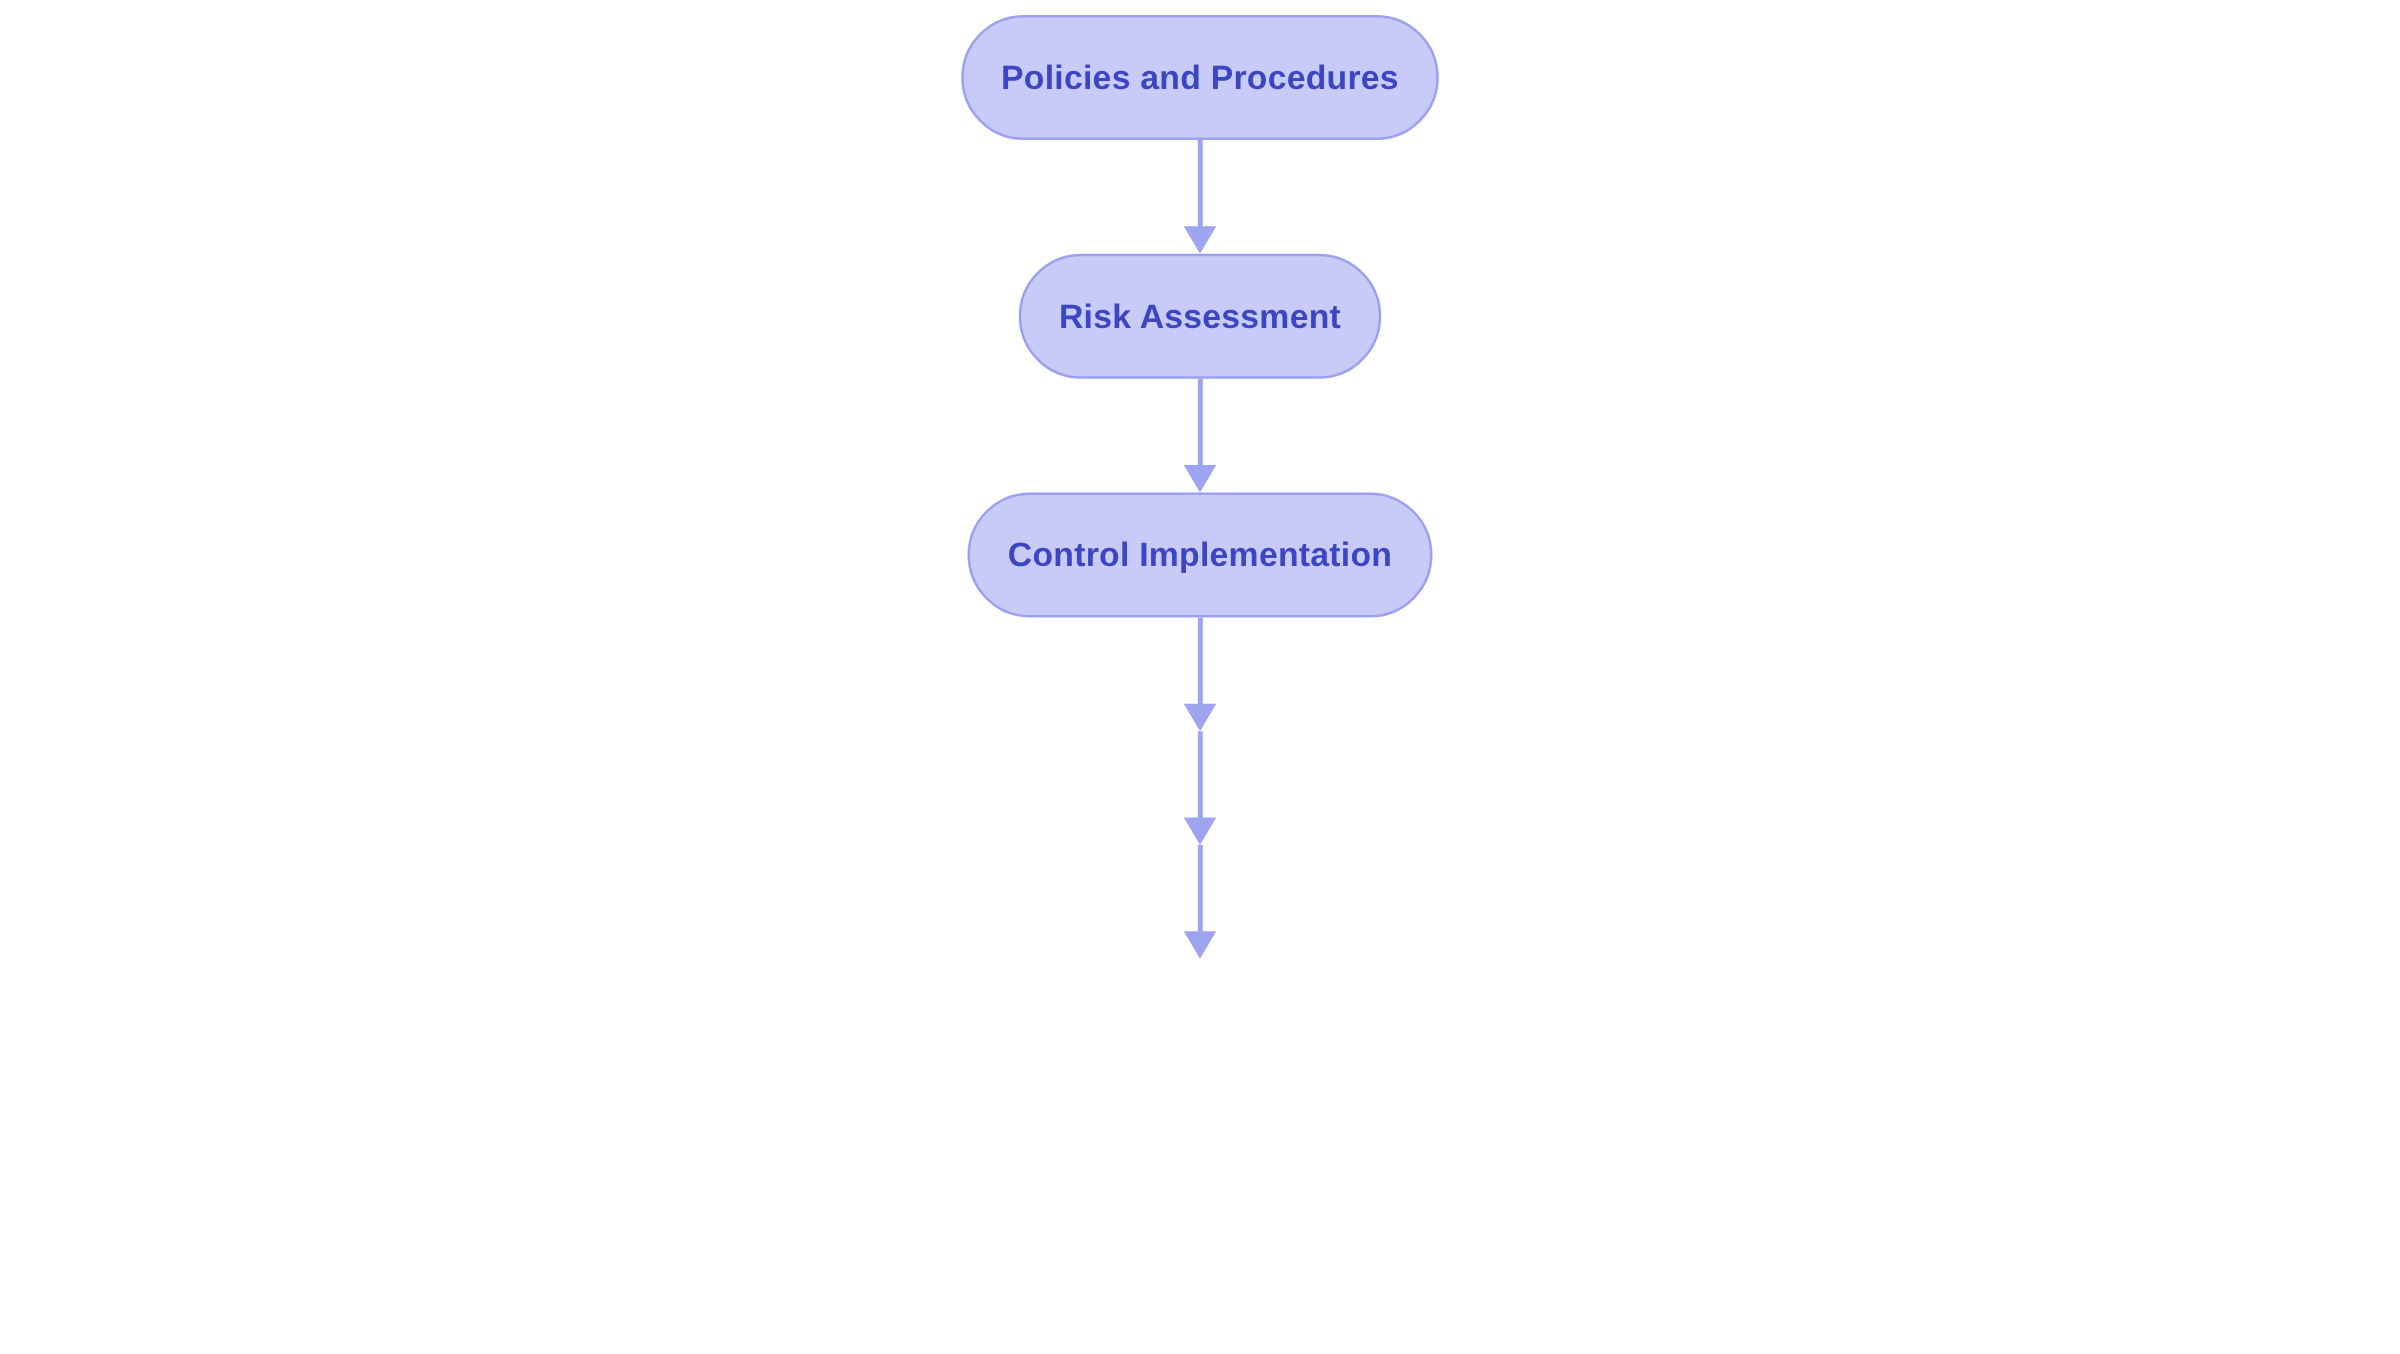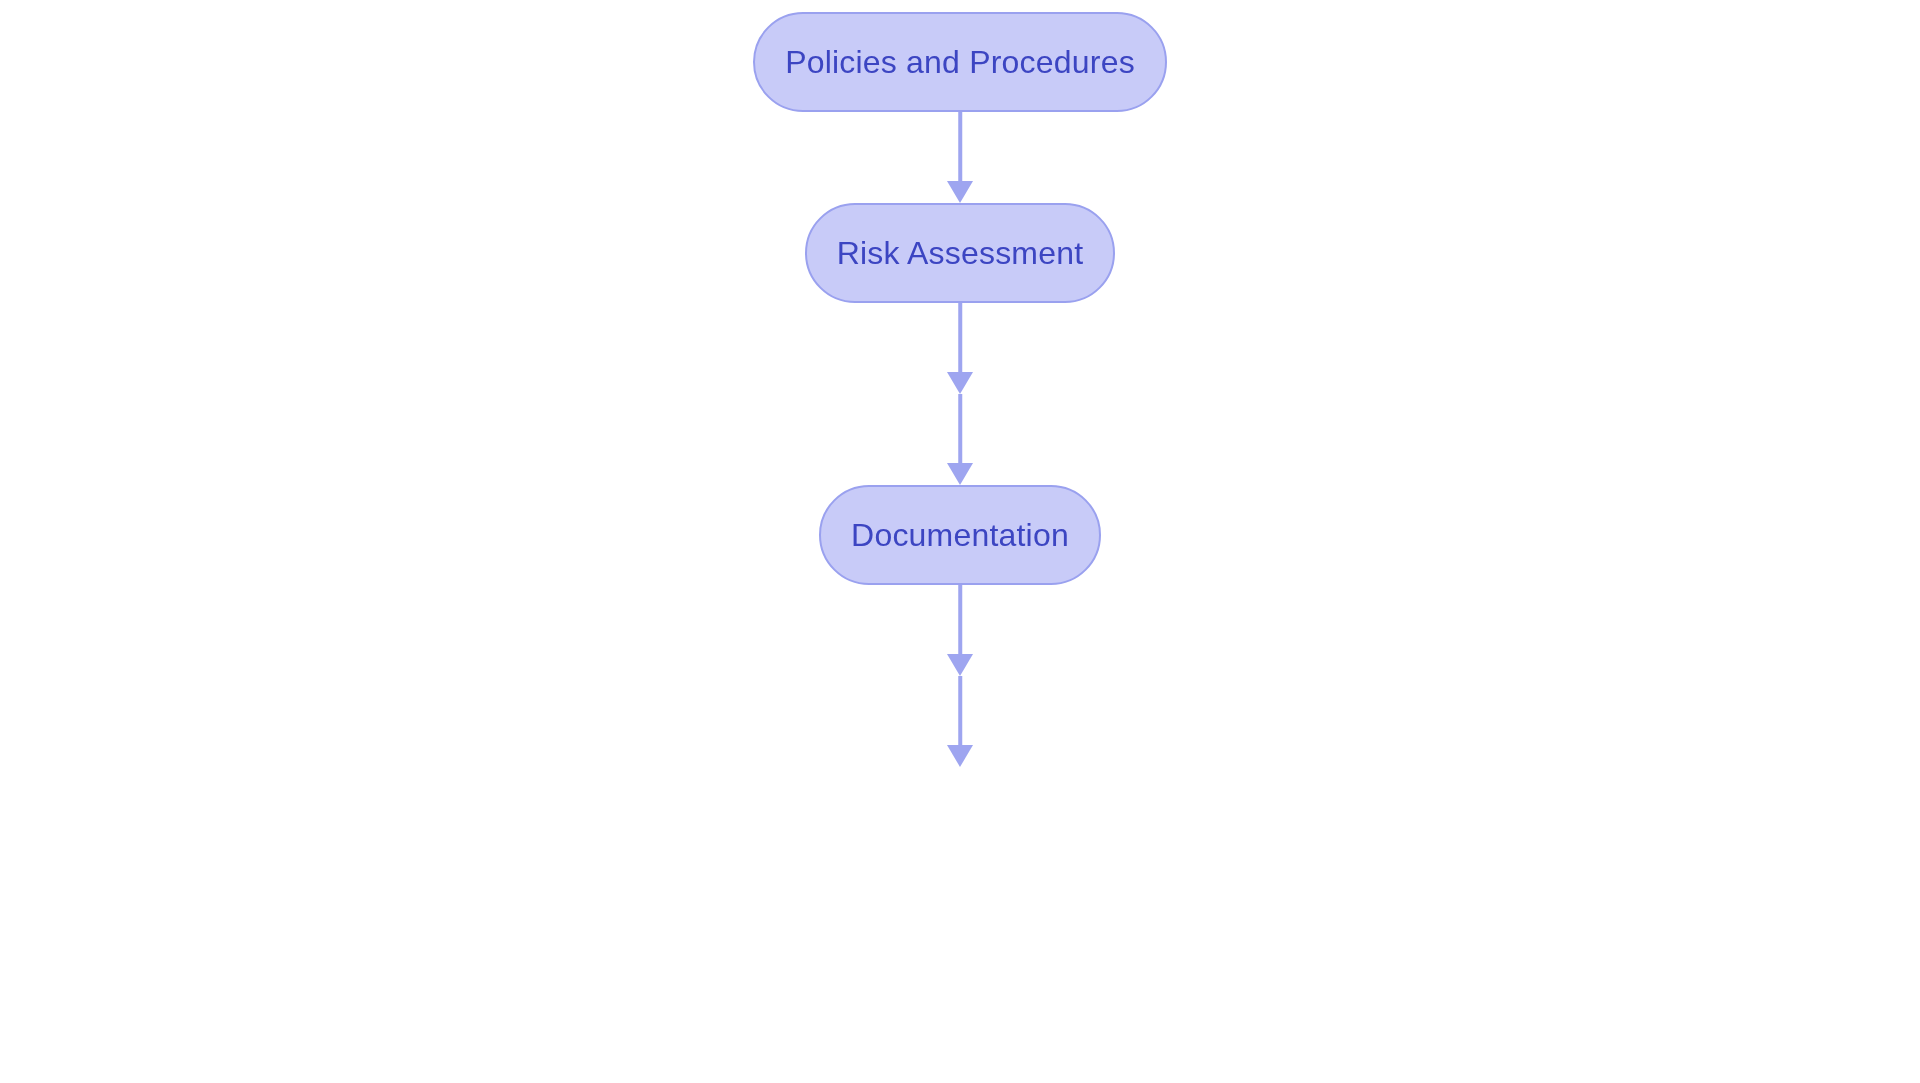--- a/index.html
+++ b/index.html
@@ -27,22 +27,22 @@
     border: 2px solid var(--node-border, #9aa1ef);
     border-radius: 50px;
     display: flex;
     align-items: center;
     justify-content: center;
     padding: 0 30px;
     min-width: 250px;
     flex: 0 0 auto;
   }
   .node-label {
-    font-size: 32px;
-    font-weight: 400;
+    font-size: 27px;
+    font-weight: 700;
     letter-spacing: 0.2px;
     color: var(--node-text, #3c45c2);
     white-space: nowrap;
     text-align: center;
   }
   .connector {
     position: relative;
     width: 28px;
     height: 91px;
     flex: 0 0 auto;
@@ -84,29 +84,29 @@
 
   <div class="node">
     <span class="node-label">Risk Assessment</span>
   </div>
 
   <div class="connector">
     <div class="line"></div>
     <div class="head"></div>
   </div>
 
+  <div class="node">
+    <span class="node-label">Control Implementation</span>
+  </div>
 
   <div class="connector">
     <div class="line"></div>
     <div class="head"></div>
   </div>
 
-  <div class="node">
-    <span class="node-label">Documentation</span>
-  </div>
 
   <div class="connector">
     <div class="line"></div>
     <div class="head"></div>
   </div>
 
 
   <div class="connector">
     <div class="line"></div>
     <div class="head"></div>

